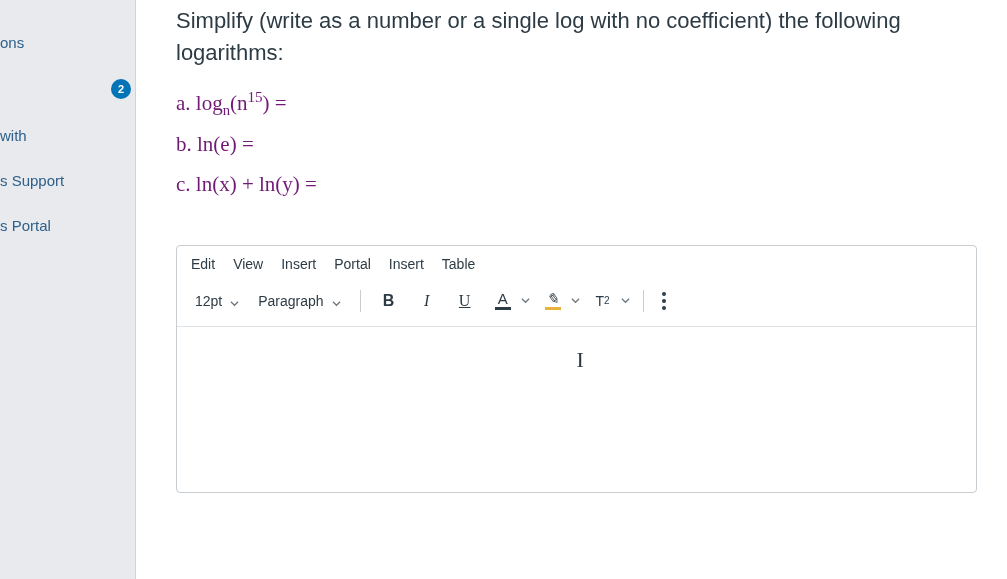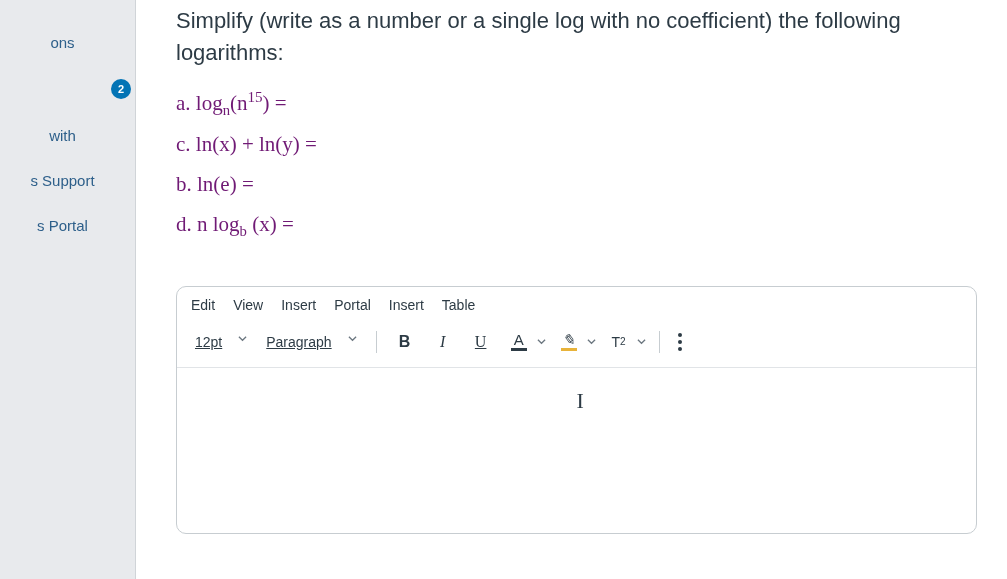--- a/index.html
+++ b/index.html
@@ -9,21 +9,20 @@
       width: 1007px;
       height: 579px;
       overflow: hidden;
       display: flex;
       color: #2d3b45;
     }
     .sidebar {
       width: 135px;
       padding: 20px 0 0 0;
       background: #e8eaed;
-      text-align: center;
     }
     .nav-item {
       display: flex;
       align-items: center;
       justify-content: space-between;
       padding: 14px 10px 14px 0;
       font-size: 15px;
       color: #2d5f8a;
       cursor: pointer;
     }
@@ -58,48 +57,47 @@
     .q-line {
       font-size: 21px;
       line-height: 1.9;
       color: #701a75;
       font-family: Georgia, serif;
     }
     sub { font-size: 0.7em; }
     sup { font-size: 0.72em; }
     .editor-wrap {
       border: 1px solid #c7cdd1;
-      border-radius: 10px;
+      border-radius: 4px;
       background: #fff;
       margin-top: 20px;
     }
     .menubar {
       display: flex;
       gap: 18px;
       padding: 10px 14px 8px 14px;
       font-size: 14px;
       color: #2d3b45;
     }
     .menubar div { cursor: pointer; }
     .toolbar {
       display: flex;
       align-items: center;
       gap: 6px;
       padding: 6px 12px 10px 12px;
       border-bottom: 1px solid #e1e4e7;
     }
     .tb-dd {
       display: inline-flex;
-      align-items: flex-start;
-      gap: 16px;
+      align-items: flex-end;
+      gap: 8px;
       font-size: 14px;
       color: #2d3b45;
       padding: 4px 6px;
       cursor: pointer;
-      text-decoration: underline;
     }
     .tb-sep {
       width: 1px;
       height: 22px;
       background: #c7cdd1;
       margin: 0 6px;
     }
     .tb-btn {
       width: 32px;
       height: 30px;
@@ -181,25 +179,22 @@
   </div>
 </div>
 
 <div class="main">
   <div class="question">
     <div class="question-text">Simplify (write as a number or a single log with no coefficient) the following logarithms:</div>
 
     <div class="q-line">
       <span>a. log</span><sub>n</sub><span>(n</span><sup>15</sup><span>) =</span>
     </div>
+    <div class="q-line">b. ln(e) =</div>
     <div class="q-line">c. ln(x) + ln(y) =</div>
-    <div class="q-line">b. ln(e) =</div>
-    <div class="q-line">
-      <span>d. n log</span><sub>b</sub><span> (x) =</span>
-    </div>
   </div>
 
   <div class="editor-wrap">
     <div class="menubar">
       <div>Edit</div>
       <div>View</div>
       <div>Insert</div>
       <div>Portal</div>
       <div>Insert</div>
       <div>Table</div>

